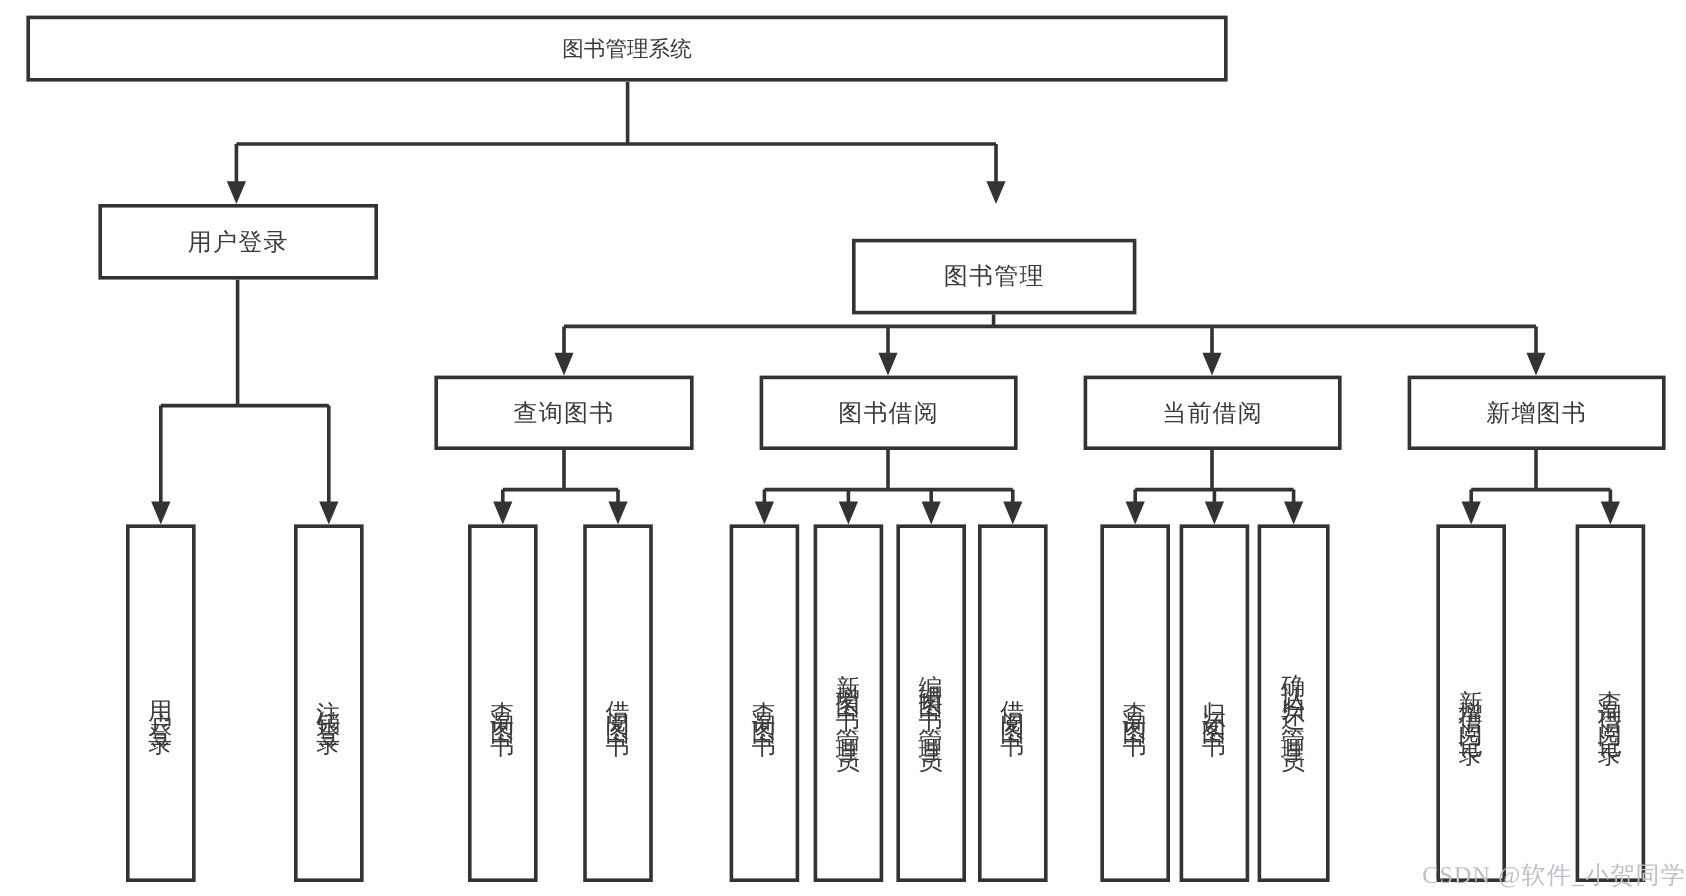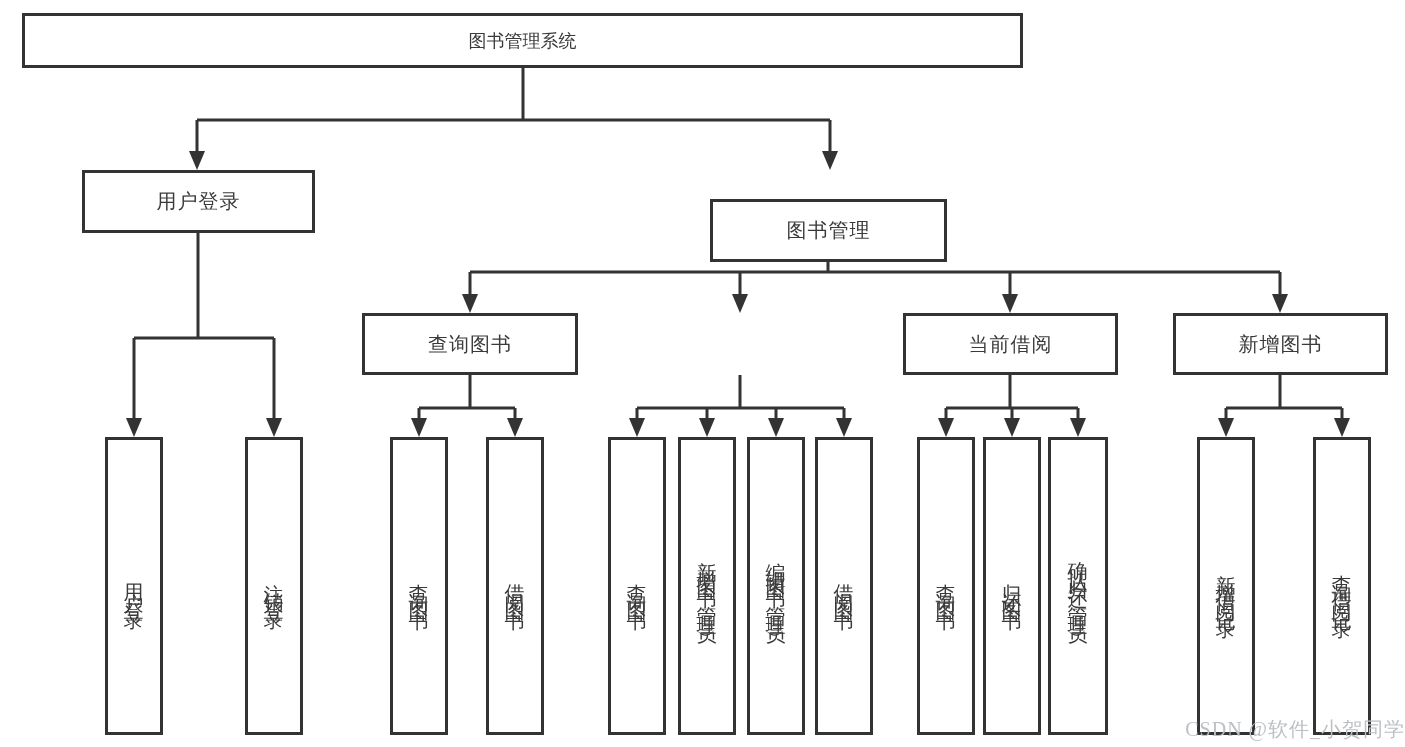--- a/index.html
+++ b/index.html
@@ -80,20 +80,21 @@
       <polygon points="1334,418 1350,418 1342,437"></polygon>
     </g>
   </svg>
 
   <div class="box root">图书管理系统</div>
 
   <div class="box hlabel" style="left:82px;top:170px;width:233px;height:63px;">用户登录</div>
   <div class="box hlabel" style="left:710px;top:170px;width:237px;height:63px;margin-top:29px;">图书管理</div>
 
   <div class="box hlabel" style="left:362px;top:313px;width:216px;height:62px;">查询图书</div>
+  <div class="box hlabel" style="left:633px;top:313px;width:215px;height:62px;">图书借阅</div>
   <div class="box hlabel" style="left:903px;top:313px;width:215px;height:62px;">当前借阅</div>
   <div class="box hlabel" style="left:1173px;top:313px;width:215px;height:62px;">新增图书</div>
 
   <div class="box leaf" style="left:105px;">
     <span>用户登录</span>
   </div>
   <div class="box leaf" style="left:245px;">
     <span>注销登录</span>
   </div>
 

